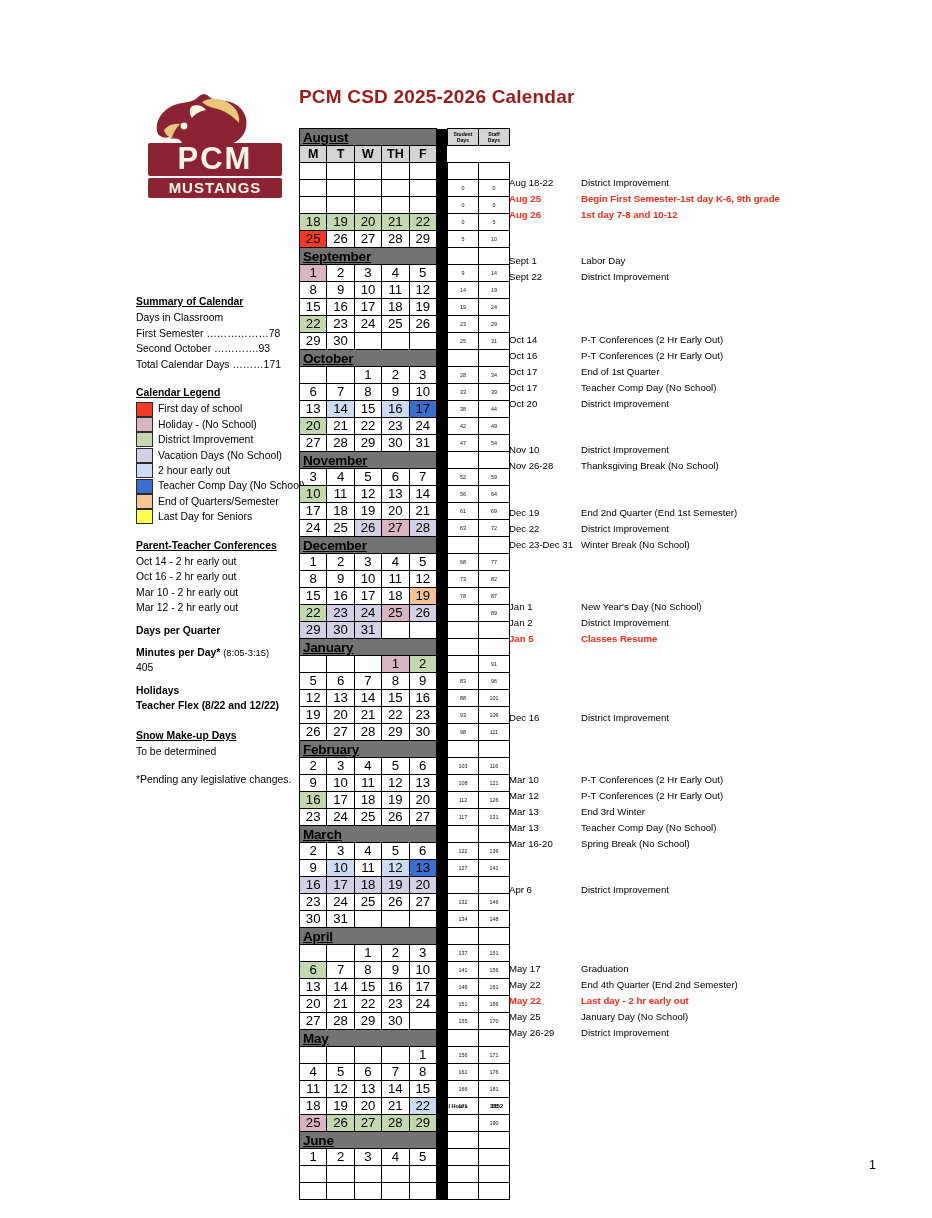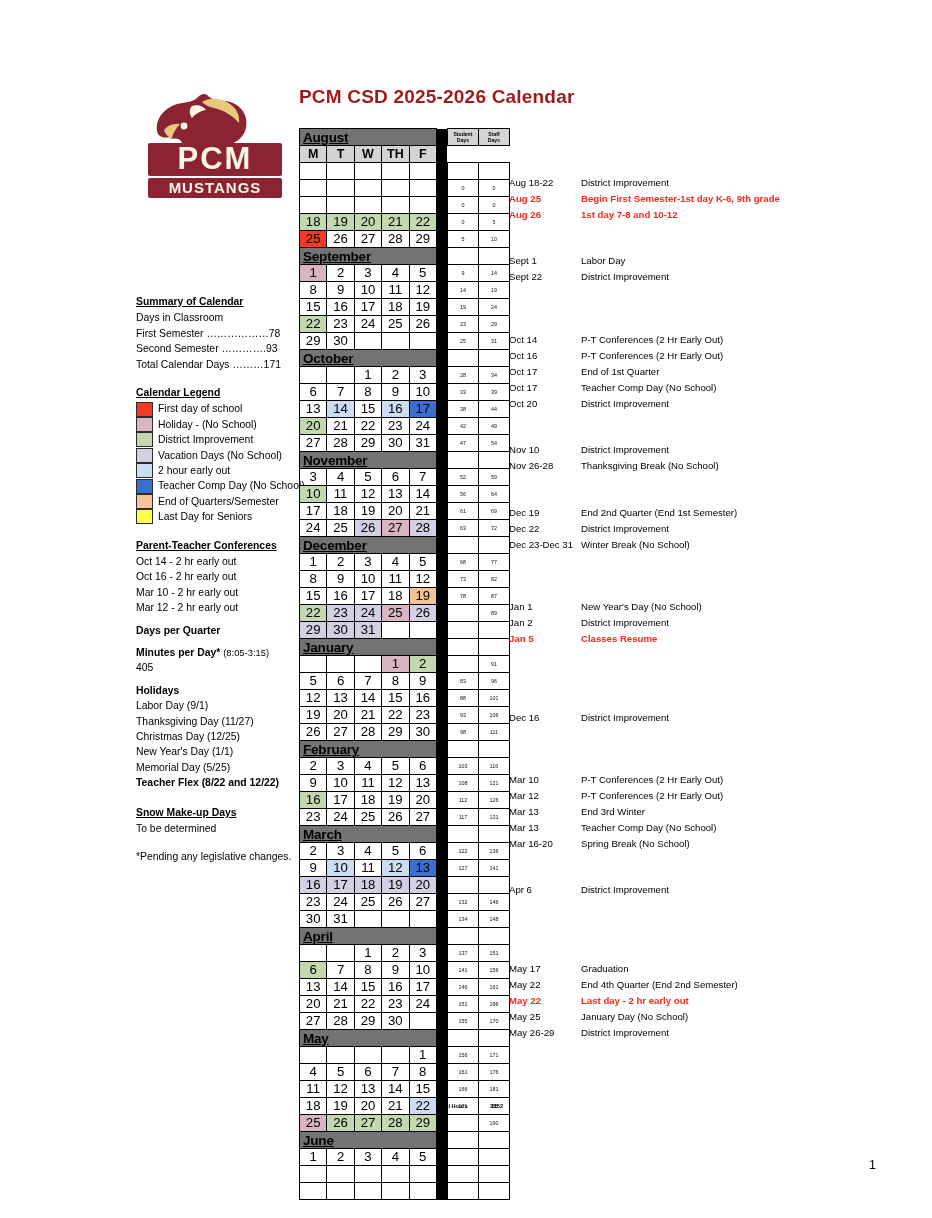--- a/index.html
+++ b/index.html
@@ -88,21 +88,21 @@
   </svg>
 </div>
 
 <div id="title">PCM CSD 2025-2026 Calendar</div>
 
 <div id="sidebar">
   <div class="sb-head">Summary of Calendar</div>
   <div class="sb-line">Days in Classroom</div>
   <div id="summary-rows">
       <div class="sb-line">First Semester ………………78</div>
-      <div class="sb-line">Second Semester ………….93</div>
+      <div class="sb-line">Second October ………….93</div>
       <div class="sb-line">Total Calendar Days ………171</div>
     </div>
 
   <div class="sb-gap"></div>
   <div class="sb-head">Calendar Legend</div>
   <div id="legend-rows">
       <div class="legend-row">
         <span class="legend-sw" style="background: rgb(244, 58, 36);"></span>
         <span class="legend-tx">First day of school</span>
       </div>
@@ -150,27 +150,20 @@
 
   <div class="sb-gap-s"></div>
   <div class="sb-head-nb">
     <span>Minutes per Day*</span>
     <span class="sb-sub">(8:05-3:15)</span>
   </div>
   <div class="sb-line">405</div>
 
   <div class="sb-gap-s"></div>
   <div class="sb-head-nb">Holidays</div>
-  <div id="holiday-rows">
-      <div class="sb-line">Labor Day (9/1)</div>
-      <div class="sb-line">Thanksgiving Day (11/27)</div>
-      <div class="sb-line">Christmas Day (12/25)</div>
-      <div class="sb-line">New Year's Day (1/1)</div>
-      <div class="sb-line">Memorial Day (5/25)</div>
-    </div>
   <div class="sb-head-nb">Teacher Flex (8/22 and 12/22)</div>
 
   <div class="sb-gap-s"></div>
 
   <div class="sb-gap-s"></div>
   <div class="sb-head">Snow Make-up Days</div>
   <div class="sb-line">To be determined</div>
 
   <div class="sb-gap"></div>
   <div class="sb-line">*Pending any legislative changes.</div>

